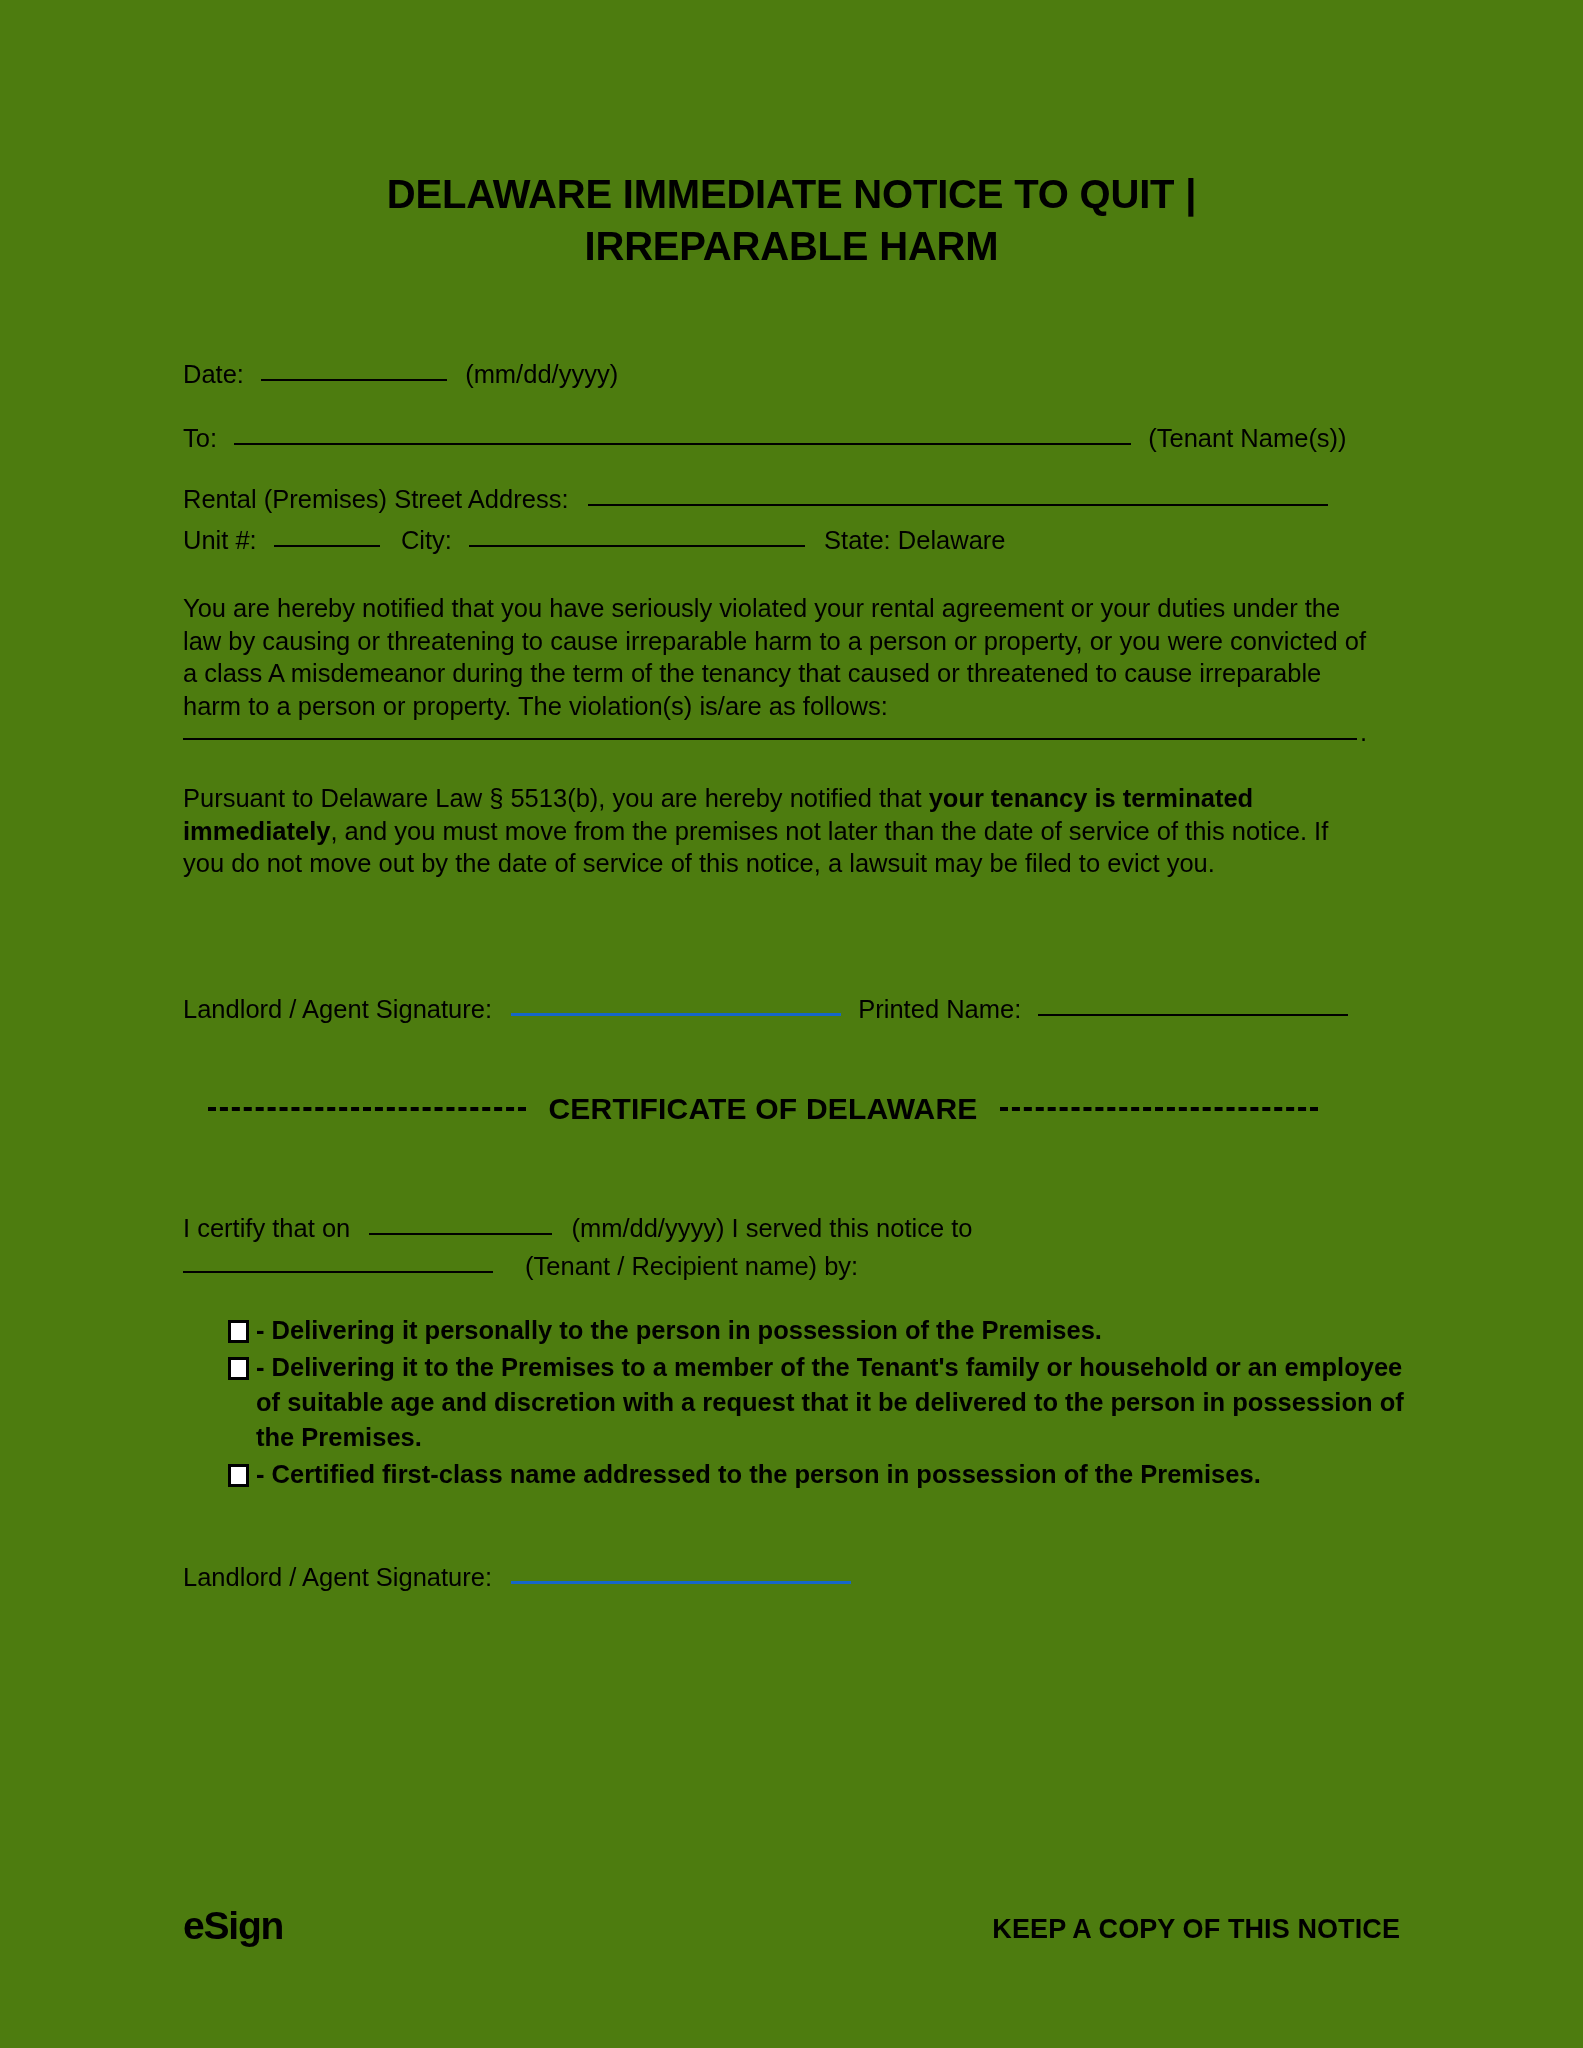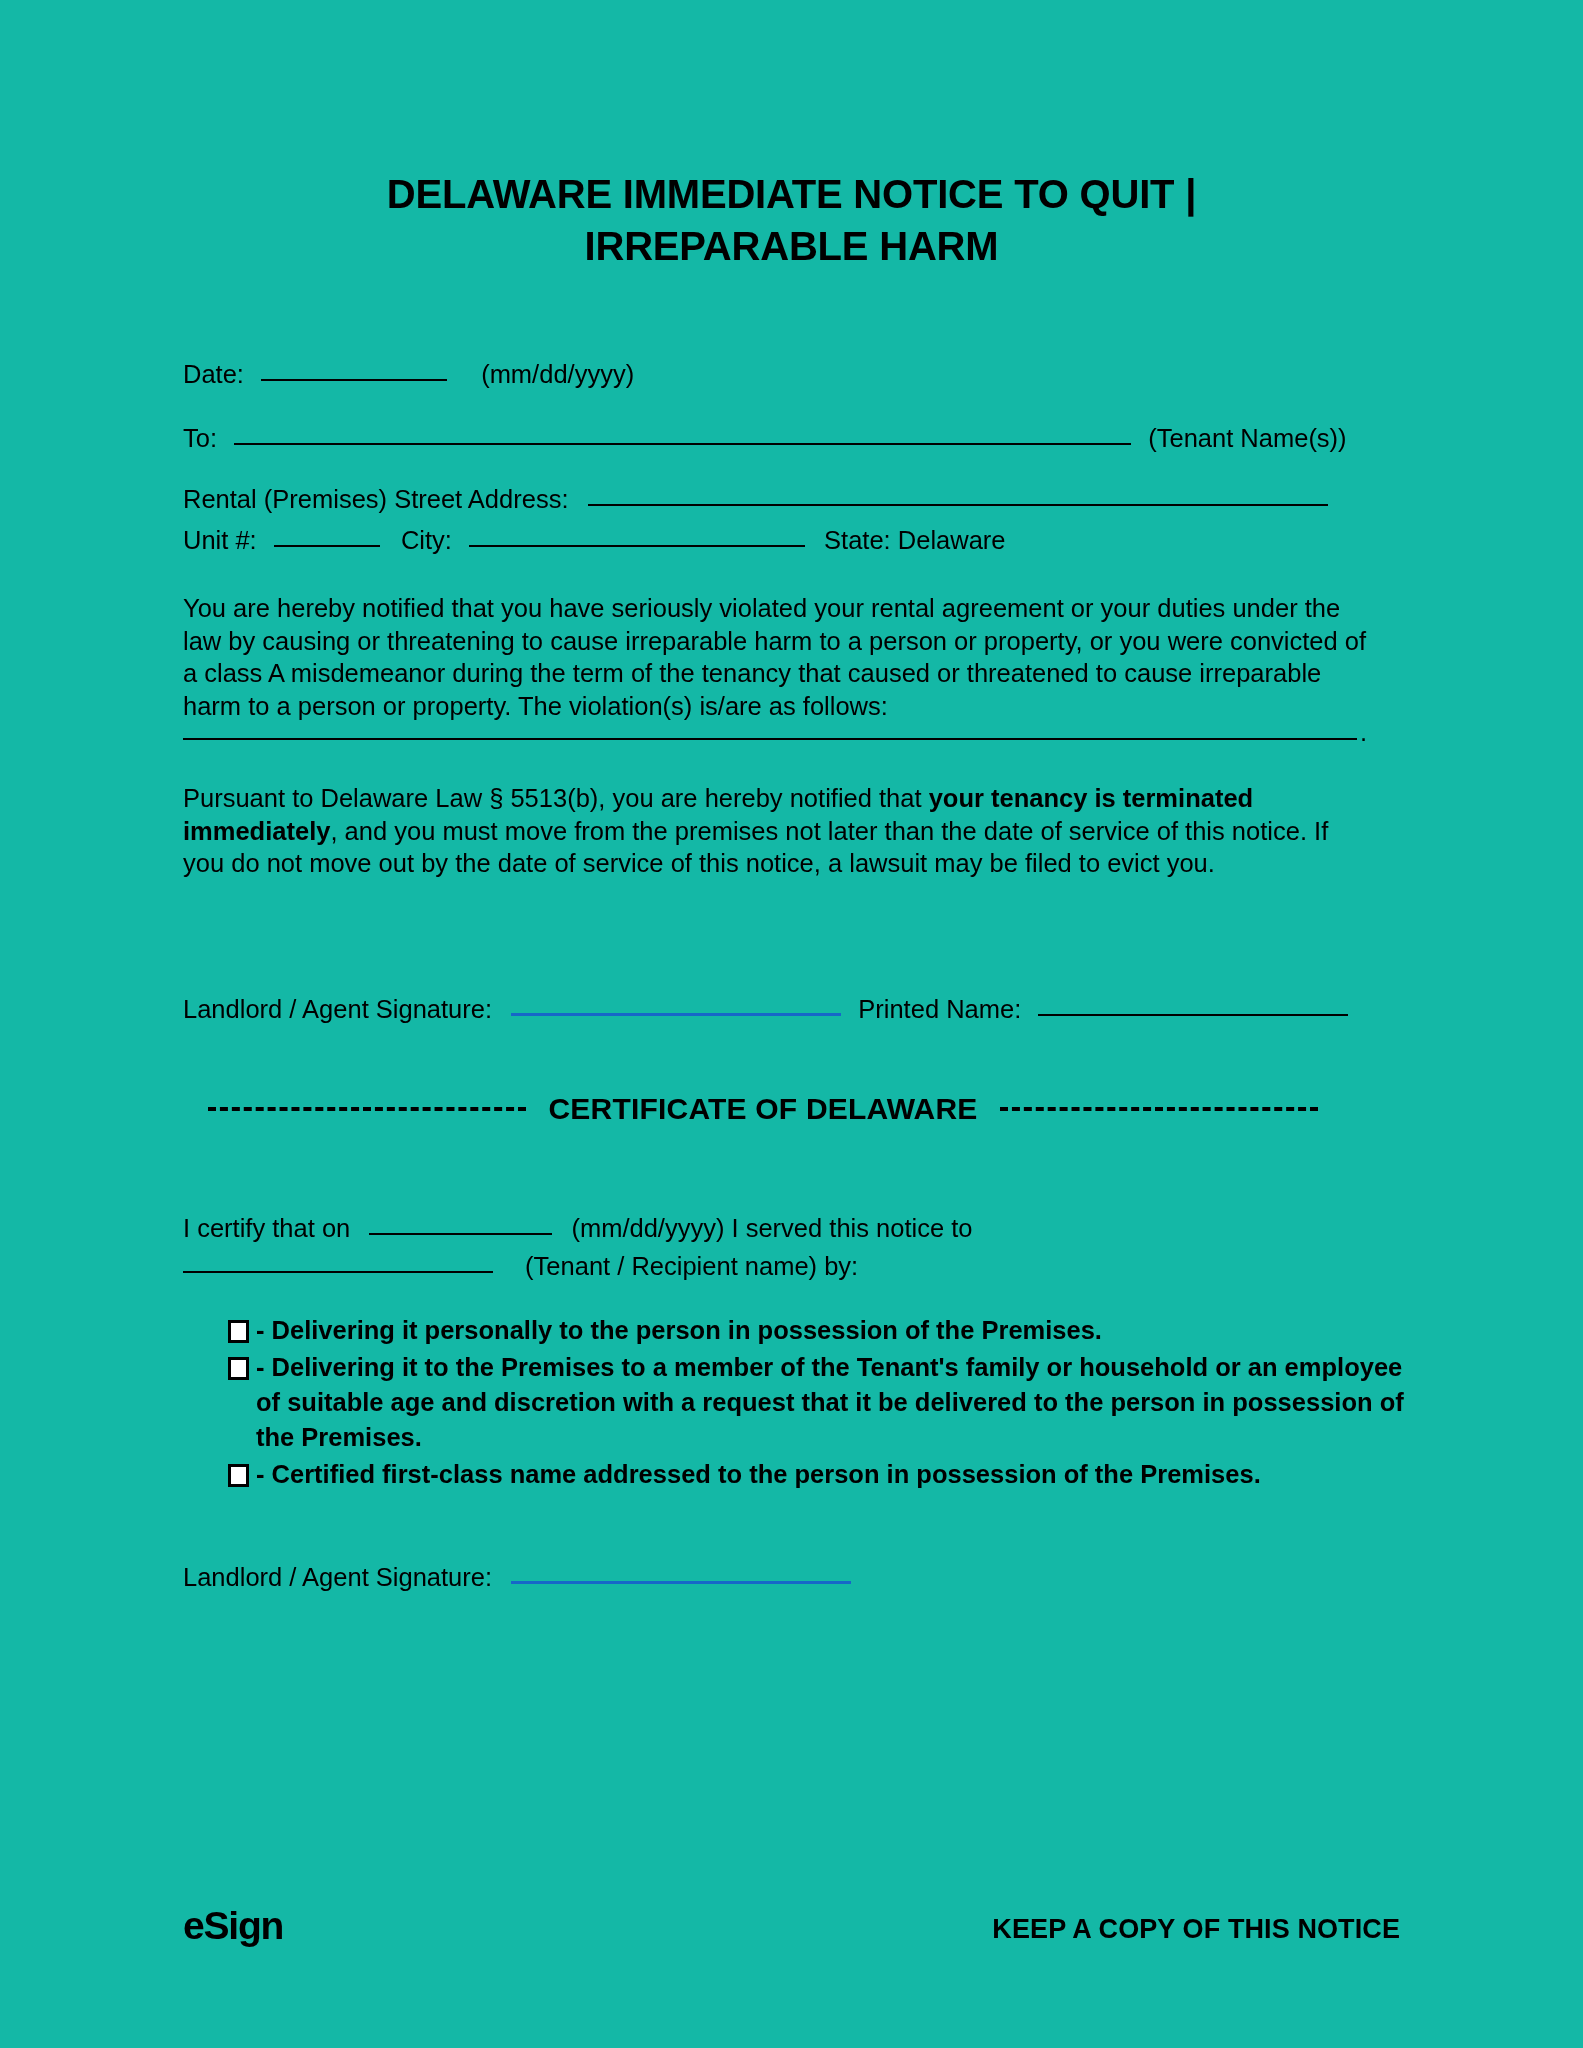--- a/index.html
+++ b/index.html
@@ -14,21 +14,21 @@
     color: #000000;
     position: relative;
     overflow: hidden;
   }
 
   .page {
     position: absolute;
     left: 0; top: 0;
     width: 1583px;
     height: 2048px;
-    background: #14b8a6;
+    background: #4d7c0f;
   }
 
   
   .title {
     position: absolute;
     left: 183px;
     top: 168px;
     width: 1217px;
     text-align: center;
     font-size: 40px;
@@ -153,21 +153,21 @@
 <div class="page">
 
   <div class="title">
     <span>DELAWARE IMMEDIATE NOTICE TO QUIT |</span><br>
     <span>IRREPARABLE HARM</span>
   </div>
 
   <div class="row" style="left:183px; top:358px;">
     <span>Date:</span>
     <span class="blank" style="width:186px; margin-left:10px;"></span>
-    <span style="margin-left:27px;">(mm/dd/yyyy)</span>
+    <span style="margin-left:11px;">(mm/dd/yyyy)</span>
   </div>
 
   <div class="row" style="left:183px; top:422px;">
     <span>To:</span>
     <span class="blank" style="width:897px; margin-left:10px;"></span>
     <span style="margin-left:10px;">(Tenant Name(s))</span>
   </div>
 
   <div class="row" style="left:183px; top:483px;">
     <span>Rental (Premises) Street Address:</span>

